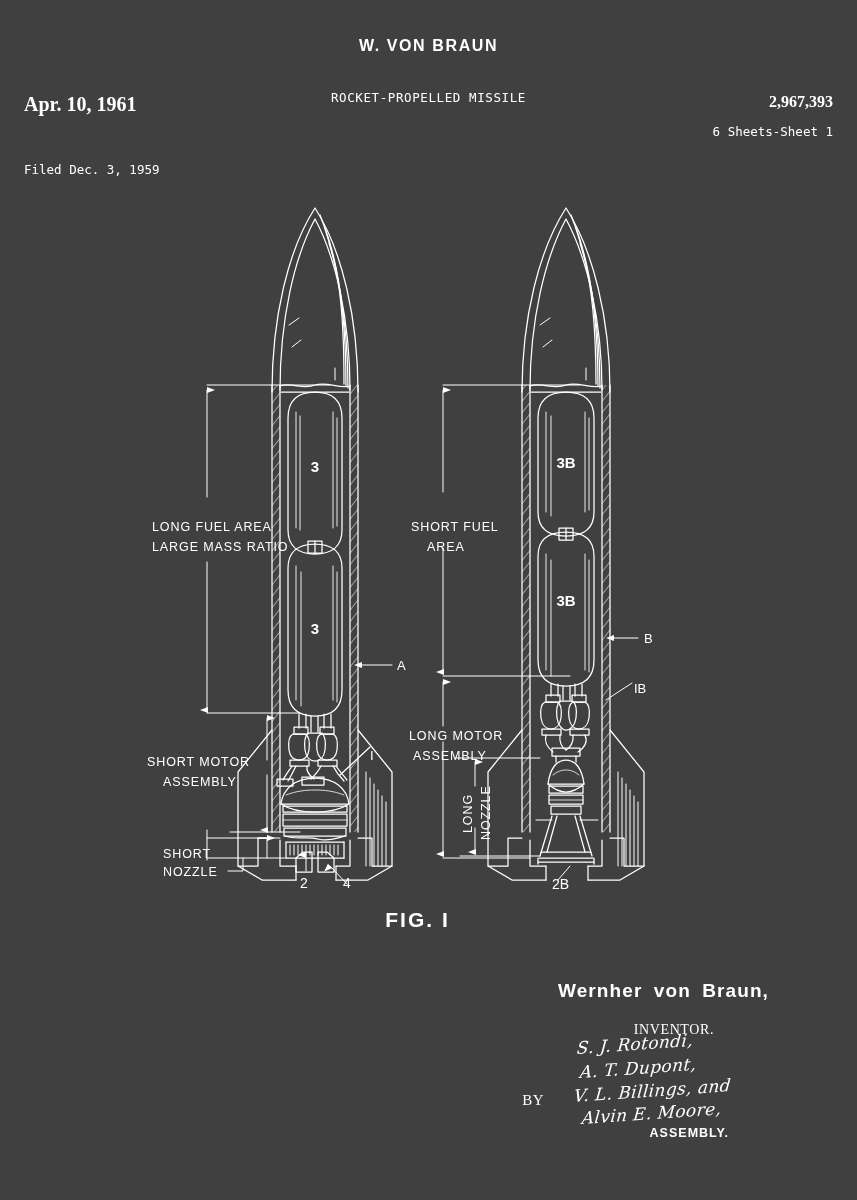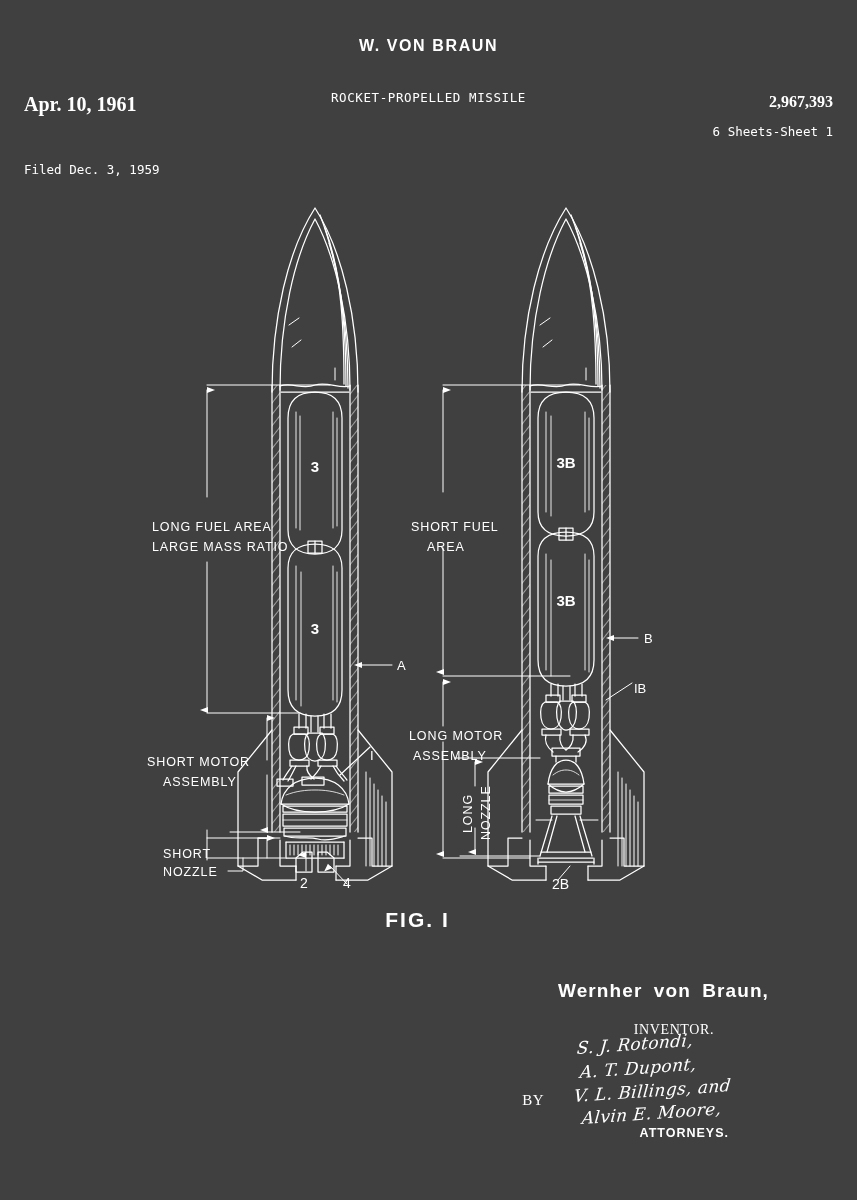--- a/index.html
+++ b/index.html
@@ -497,15 +497,15 @@
 
   <div class="fig-caption">FIG. I</div>
 
   <div class="sig-name">Wernher  von  Braun,</div>
   <div class="sig-inventor">INVENTOR.</div>
   <div class="sig-by">BY</div>
   <div class="handwriting hw1">S. J. Rotondi,</div>
   <div class="handwriting hw2">A. T. Dupont,</div>
   <div class="handwriting hw3">V. L. Billings, and</div>
   <div class="handwriting hw4">Alvin E. Moore,</div>
-  <div class="sig-attys">ATTORNEYS.</div>
+  <div class="sig-attys">ASSEMBLY.</div>
 
 </div>
 
 </body></html>

